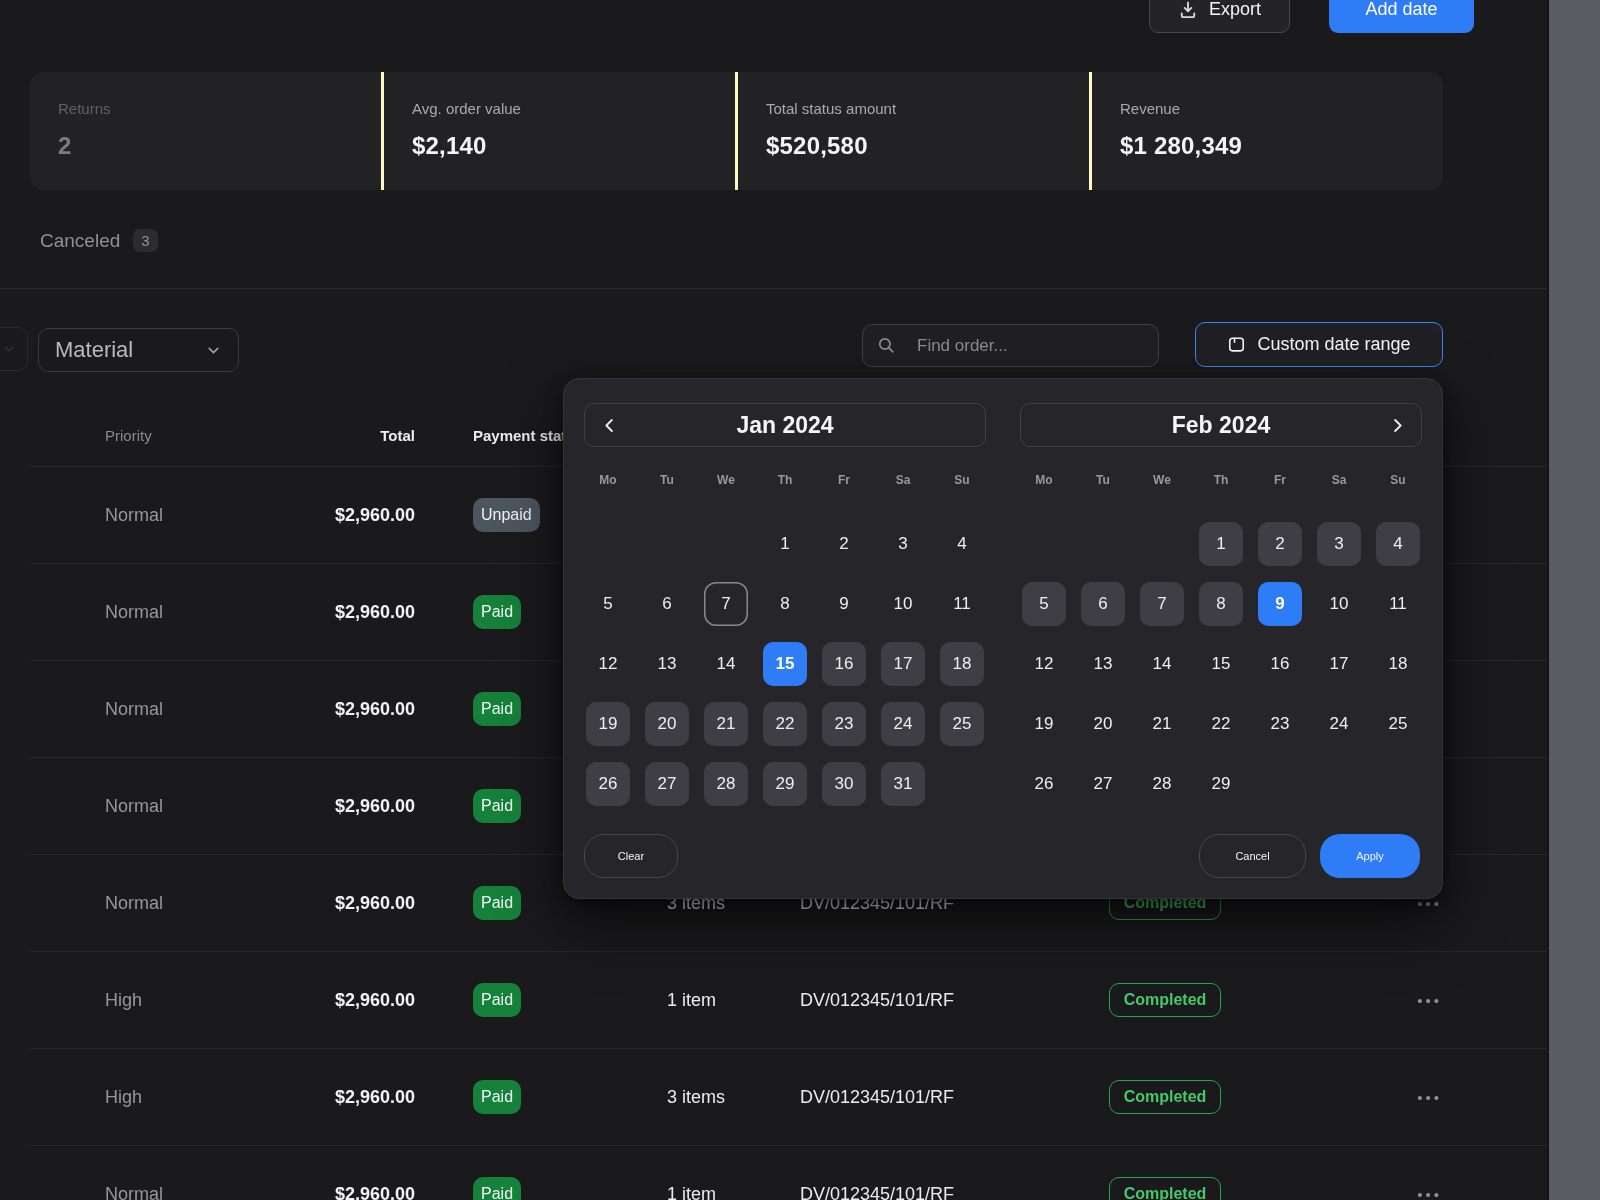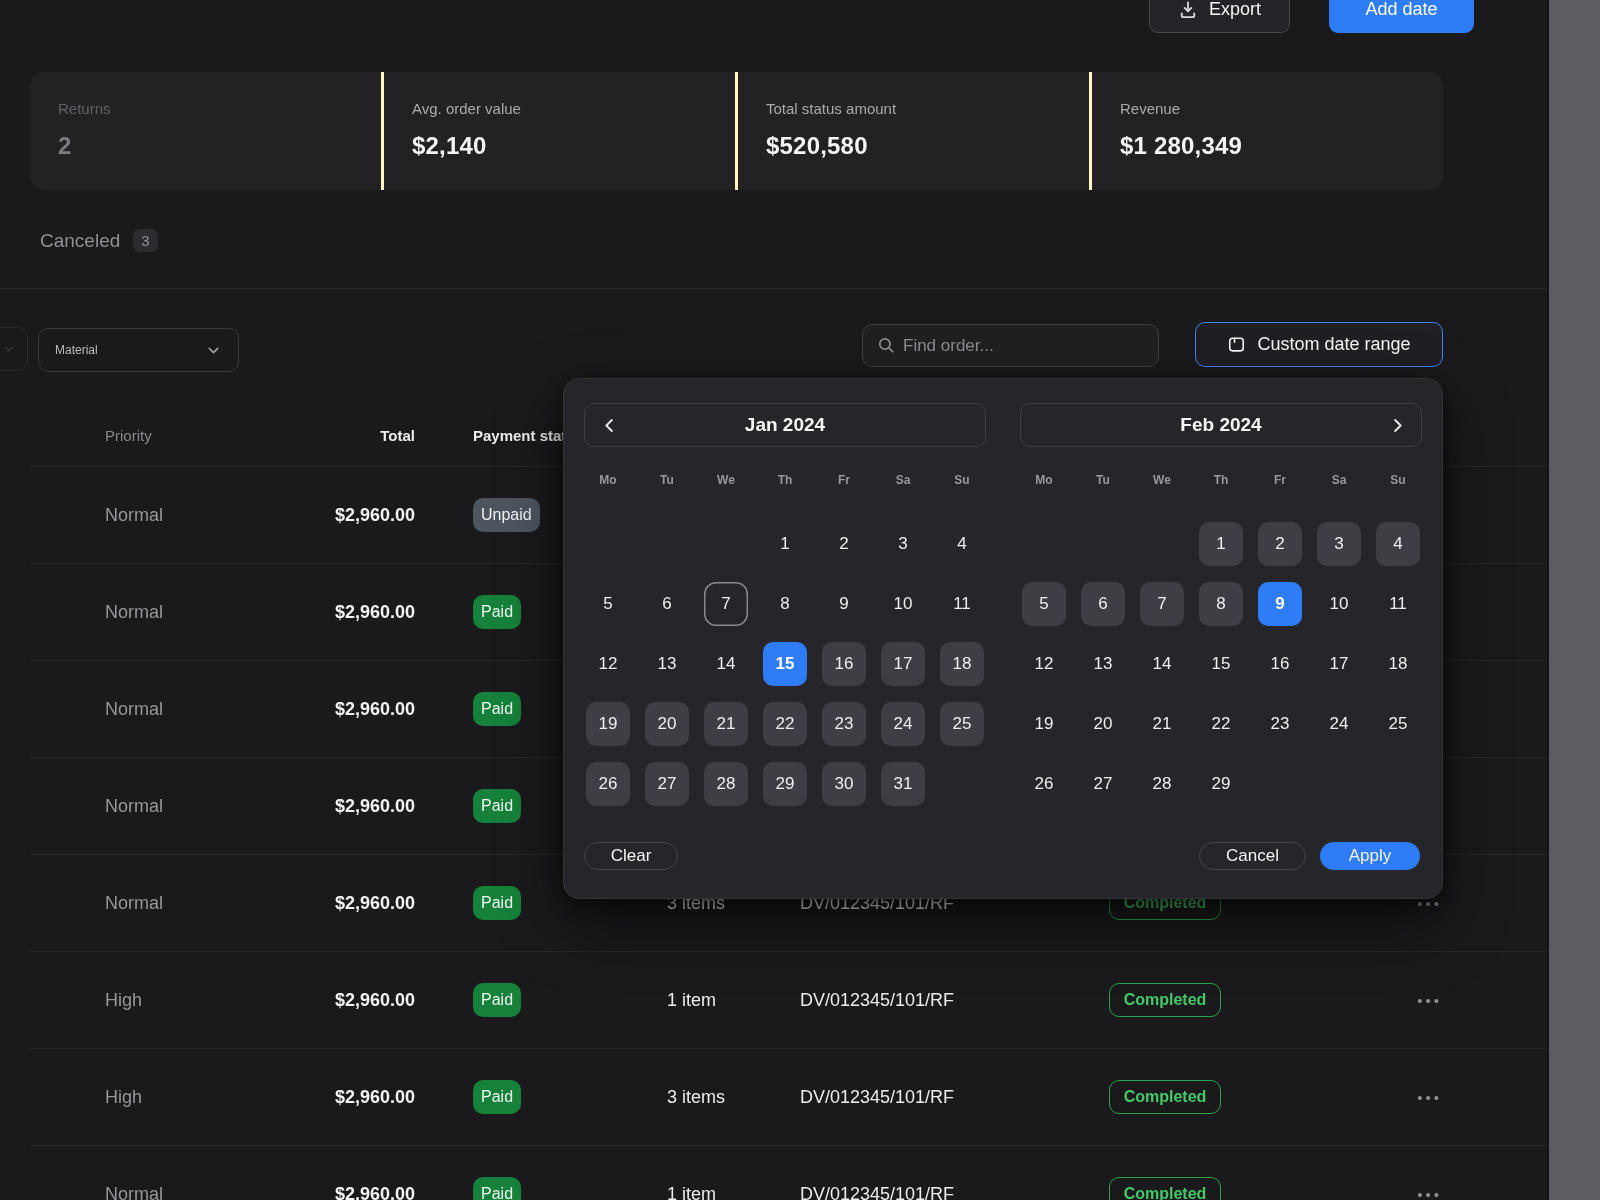--- a/index.html
+++ b/index.html
@@ -43,24 +43,24 @@
     padding:4px 8px; line-height:1; }
   .hdiv { position:absolute; left:0; top:288px; width:1547px; height:1px; background:#2b2b2e; }
 
   
   .stub { position:absolute; left:-60px; top:327px; width:88px; height:44px;
     border:1px solid #2a2a2e; border-radius:10px; }
   .stub svg { position:absolute; right:11px; top:14px; opacity:.55; }
   .material { position:absolute; left:38px; top:328px; width:201px; height:44px;
     border:1px solid #3a3a3e; border-radius:10px; background:transparent;
     display:flex; align-items:center; justify-content:space-between; padding:0 16px;
-    font-size:12px; color:#b9b9be; cursor:pointer; }
+    font-size:22px; color:#b9b9be; cursor:pointer; }
   .search { position:absolute; left:862px; top:324px; width:297px; height:43px;
     border:1px solid #404044; border-radius:10px; background:#202023;
-    display:flex; align-items:center; gap:7px; padding:0 14px; }
+    display:flex; align-items:center; gap:21px; padding:0 14px; }
   .search-ph { font-size:17px; color:#8b8b91; }
   .custom { position:absolute; left:1195px; top:322px; width:248px; height:45px;
     border:1.5px solid #3b82f6; border-radius:10px; background:#202024;
     display:flex; align-items:center; justify-content:center; gap:11px;
     font-size:18px; color:#f5f5f7; cursor:pointer; }
 
   
   .table { position:absolute; left:30px; top:405px; width:1517px; }
   .thead, .trow { display:grid;
     grid-template-columns:150px 160px 58px 194px 133px 280px 170px 194px;
@@ -84,40 +84,40 @@
     cursor:pointer; padding-right:2px; }
 
   
   .popup { position:absolute; left:563px; top:378px; width:880px; height:521px;
     background:#26262a; border:1px solid #333338; border-radius:16px; z-index:20;
     box-shadow:0 24px 60px rgba(0,0,0,.55), 0 6px 18px rgba(0,0,0,.45); }
   .month { position:absolute; top:0; width:402px; height:100%; }
   .mhead { position:absolute; top:24px; left:0; width:402px; height:44px;
     border:1px solid #404045; border-radius:10px;
     display:flex; align-items:center; justify-content:center;
-    font-size:19px; font-weight:700; color:#f6f6f8; }
+    font-size:23px; font-weight:700; color:#f6f6f8; }
   .mnav { position:absolute; top:0; height:100%; width:44px; border:none; background:transparent;
     display:flex; align-items:center; justify-content:center; cursor:pointer; }
   .mnav.prev { left:2px; } .mnav.next { right:2px; }
   .wk { position:absolute; top:94px; left:2px; width:398px;
     display:flex; justify-content:space-between; }
   .wk span { width:44px; text-align:center; font-size:12px; font-weight:700; color:#97979d; }
   .days { position:absolute; top:143px; left:2px; width:398px;
     display:grid; grid-template-columns:repeat(7,44px); justify-content:space-between;
     row-gap:16px; }
   .day { width:44px; height:44px; border-radius:10px;
     display:flex; align-items:center; justify-content:center;
     font-size:17px; color:#eeeef1; cursor:pointer; }
   .day.range { background:#3e3e44; }
   .day.sel { background:#2e7cf6; color:#fff; font-weight:600; }
   .day.today { box-shadow:inset 0 0 0 1.5px #87878d; border-radius:12px; }
   .day.empty { visibility:hidden; }
   .pfoot { position:absolute; left:20px; right:22px; top:455px; height:44px;
     display:flex; align-items:center; }
-  .pbtn { height:28px; border-radius:20px; font-size:17px; color:#f4f4f6;
+  .pbtn { height:44px; border-radius:20px; font-size:11px; color:#f4f4f6;
     font-family:"Liberation Sans", sans-serif; cursor:pointer;
     display:flex; align-items:center; justify-content:center; }
   .pbtn.clear { width:94px; background:transparent; border:1px solid #46464b; }
   .pbtn.cancel { width:107px; background:transparent; border:1px solid #46464b; margin-left:auto; }
   .pbtn.apply { width:100px; background:#2e7cf6; border:none; margin-left:14px; font-weight:500; }
 </style>
 </head>
 <body>
 
 <button class="btn-export">

